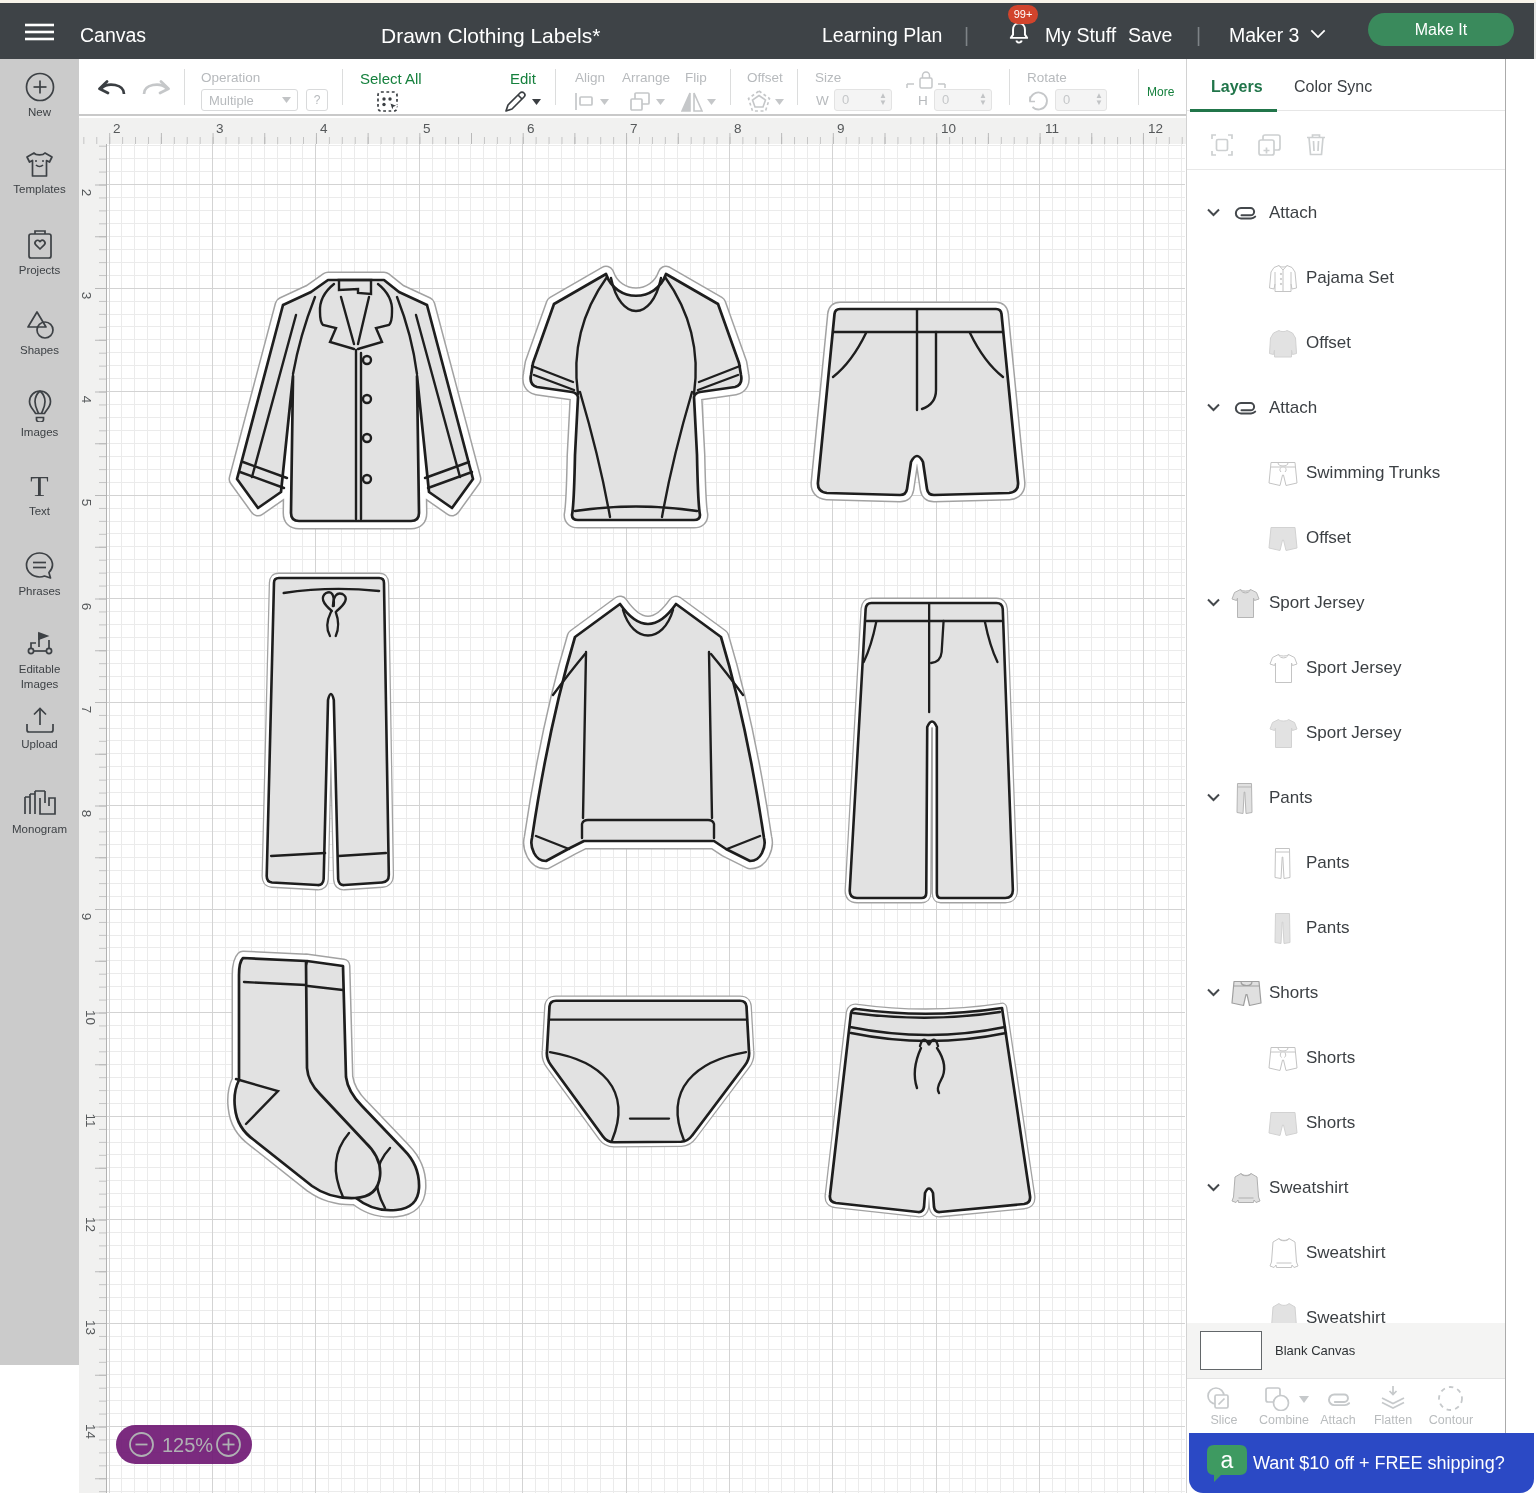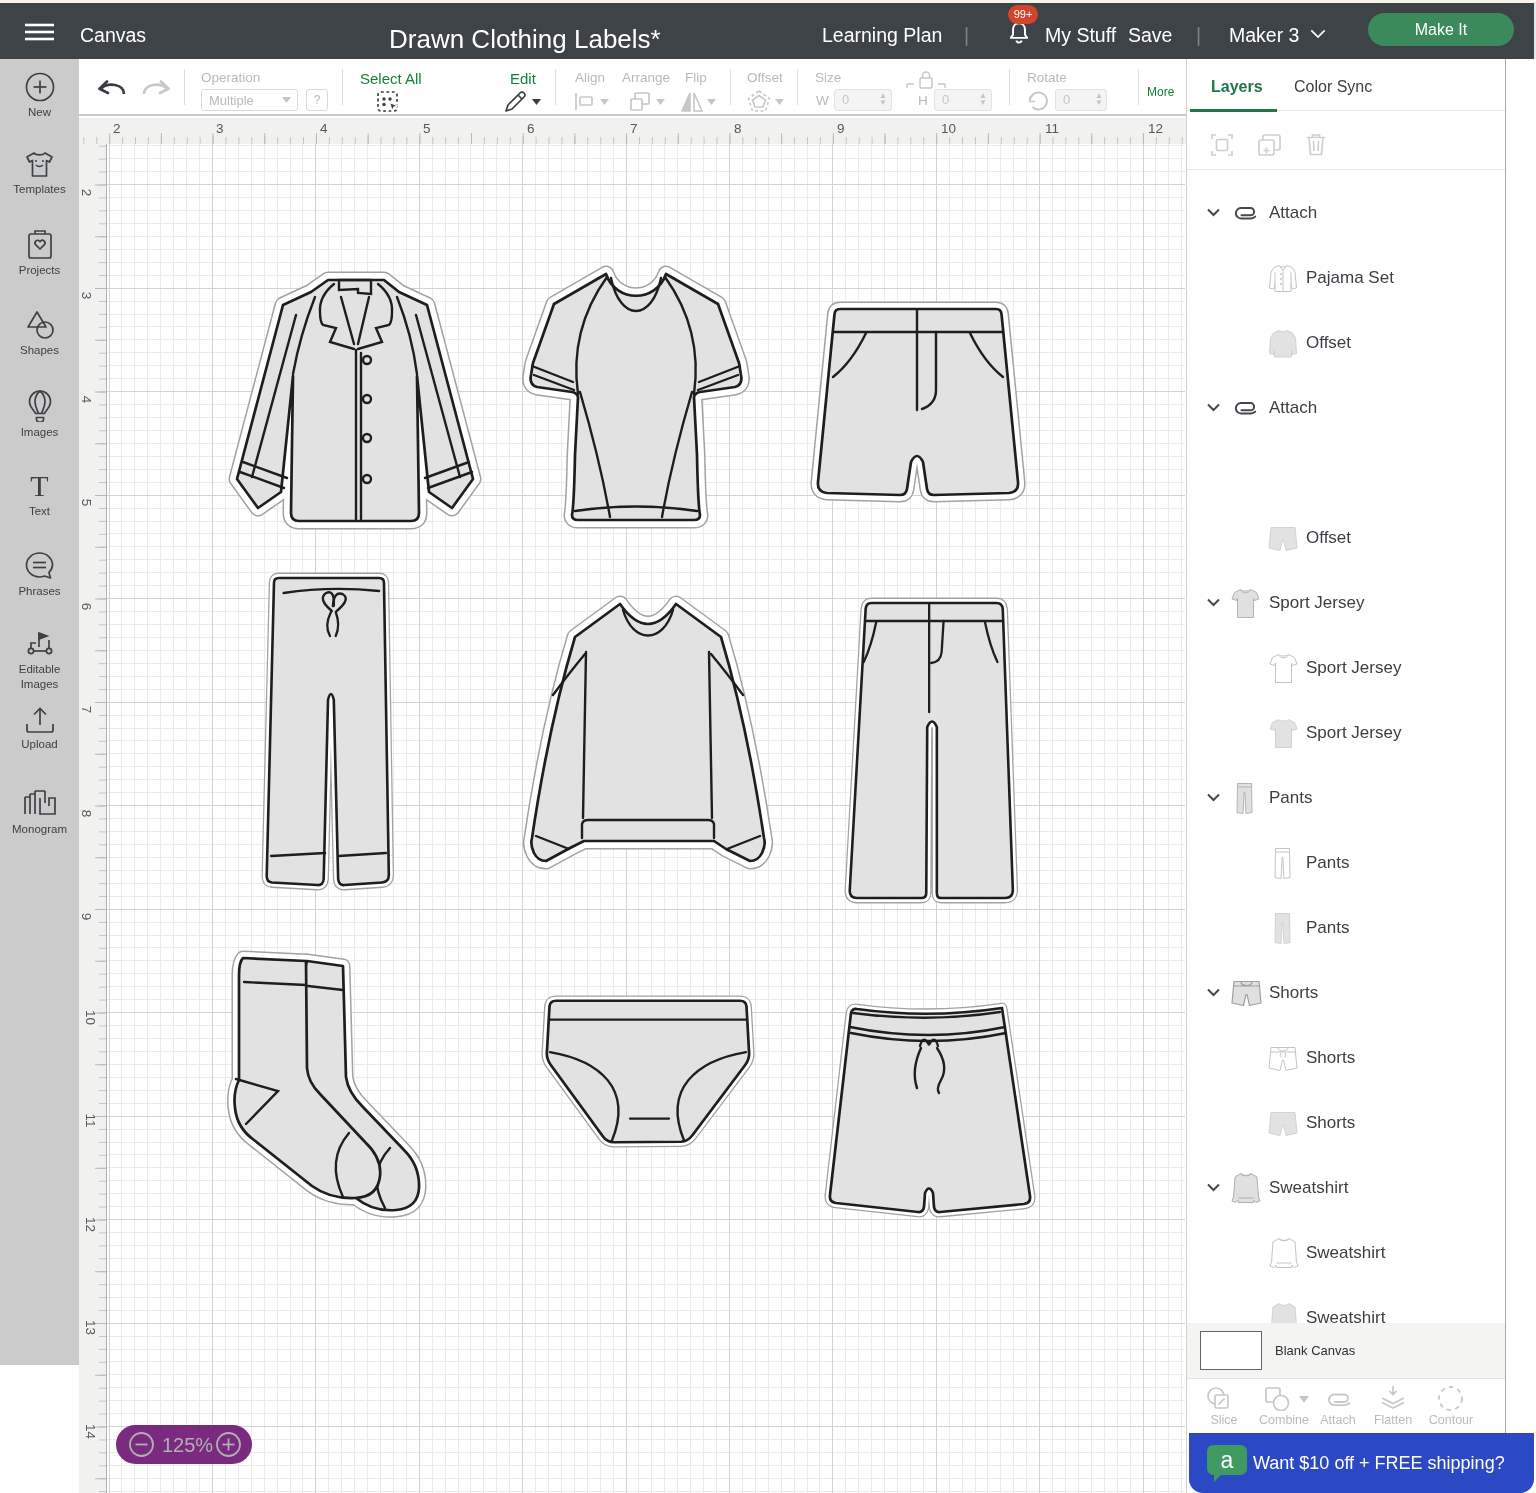--- a/index.html
+++ b/index.html
@@ -56,21 +56,21 @@
 <div class="abs" style="left:1533.5px;top:2px;width:2.5px;height:57px;background:#e8e8e6;z-index:5"></div>
 <div id="topbar" class="abs">
   <svg class="abs" style="left:25px;top:20px" width="29" height="18" viewBox="0 0 29 18">
       <g stroke="#fff" stroke-width="2.6">
         <line x1="0" y1="2" x2="29" y2="2"></line>
         <line x1="0" y1="9" x2="29" y2="9"></line>
         <line x1="0" y1="16" x2="29" y2="16"></line>
       </g>
     </svg>
   <div class="t" style="left:80px">Canvas</div>
-  <div class="t" style="left:389px;font-size:26px">Drawn Clothing Labels*</div>
+  <div class="t" style="left:381px;font-size:21px">Drawn Clothing Labels*</div>
   <div class="t" style="left:822px">Learning Plan</div>
   <div class="t" style="left:964px;color:#7e8387">|</div>
   <svg class="abs" style="left:1006px;top:17px" width="26" height="26" viewBox="0 0 24 24" fill="none" stroke="#fff" stroke-width="1.8">
       <path d="M12 3 C8.5 3 6.5 5.5 6.5 9 L6.5 13.5 L4.5 16.5 L19.5 16.5 L17.5 13.5 L17.5 9 C17.5 5.5 15.5 3 12 3 Z" stroke-linejoin="round"></path>
       <path d="M9.5 19 a2.6 2.6 0 0 0 5 0"></path>
     </svg>
   <div class="t" style="left:1045px">My Stuff</div>
   <div class="t" style="left:1128px">Save</div>
   <div class="t" style="left:1196px;color:#7e8387">|</div>
   <div class="t" style="left:1229px">Maker 3</div>
@@ -486,20 +486,29 @@
   </div>
   <div class="lrow" style="top:316.5px">
     <svg class="abs" style="left:20px;top:27px" width="13" height="9" viewBox="0 0 13 9" fill="none" stroke="#44484c" stroke-width="2">
         <path d="M1 1.5 L6.5 7 L12 1.5"></path>
       </svg>
     <svg class="abs" style="left:46px;top:25px" width="25" height="14" viewBox="0 0 25 14" fill="none" stroke="#44484c" stroke-width="2">
         <path d="M8.5 9.3 L17.5 9.3 a3.6 3.6 0 0 0 0-7.2 L8 2.1 a5.15 5.15 0 0 0 0 10.3 L18 12.4 a6.3 6.3 0 0 0 4.2-1.8" stroke-linecap="round"></path>
       </svg>
     <div class="gtxt">Attach</div>
   </div>
+  <div class="lrow" style="top:381.5px">
+    <svg class="abs" style="left:81px;top:20px" width="30" height="26" viewBox="0 0 30 26" fill="none" stroke="#c4c4c4" stroke-width="1">
+        <path d="M3 1.5 L27 1.5 L29 22 L18 24.5 L15.5 14 L14.5 14 L12 24.5 L1 22 Z" stroke-linejoin="round"></path>
+        <path d="M3 6 L27 6"></path>
+        <path d="M10 1.5 C10 4 12 5 15 5 C18 5 20 4 20 1.5"></path>
+        <path d="M13 6.5 c-1.5 1.5 -1.5 3 0 4.5 M17 6.5 c1.5 1.5 1.5 3 0 4.5"></path>
+      </svg>
+    <div class="txt">Swimming Trunks</div>
+  </div>
   <div class="lrow" style="top:446.5px">
     <svg class="abs" style="left:81px;top:20px" width="30" height="26" viewBox="0 0 30 26">
         <path d="M3 1.5 L27 1.5 L29 22 L18 24.5 L15.5 14 L14.5 14 L12 24.5 L1 22 Z" fill="#e2e2e2" stroke="#d2d2d2" stroke-width="1" stroke-linejoin="round"></path>
       </svg>
     <div class="txt">Offset</div>
   </div>
   <div class="lrow" style="top:511.5px">
     <svg class="abs" style="left:20px;top:27px" width="13" height="9" viewBox="0 0 13 9" fill="none" stroke="#44484c" stroke-width="2">
         <path d="M1 1.5 L6.5 7 L12 1.5"></path>
       </svg>

